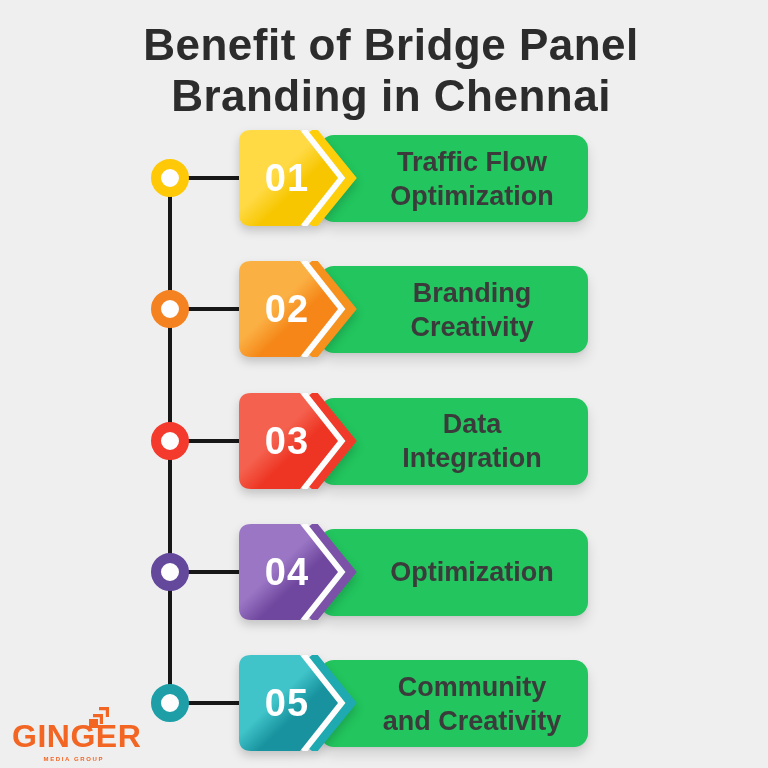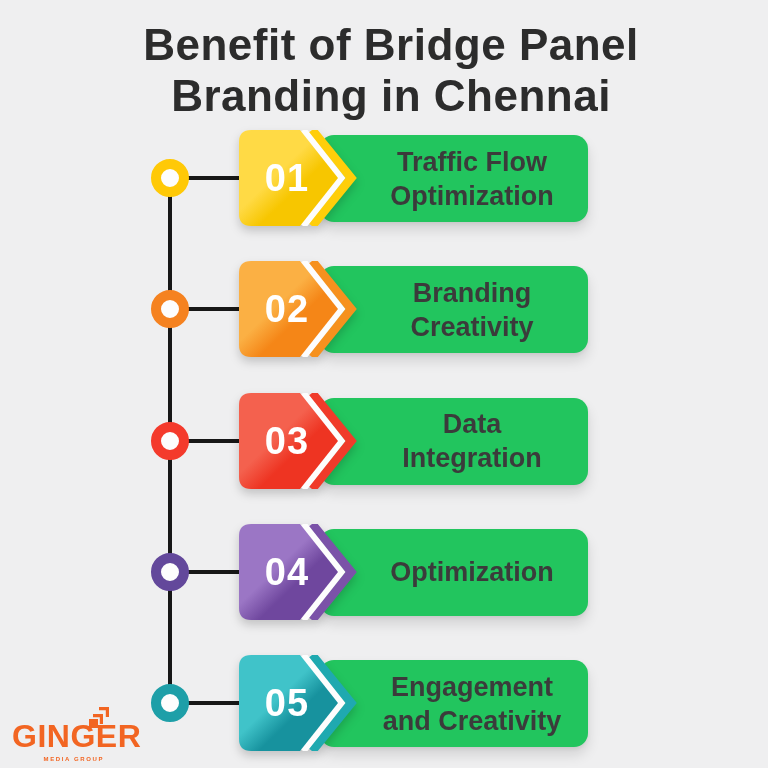--- a/index.html
+++ b/index.html
@@ -156,21 +156,21 @@
           <stop offset="1" stop-color="#17929e"></stop>
         </linearGradient>
       </defs>
       <path class="chev-outer" d="M75,0 L114,48 L75,96" fill="none" stroke-width="9"></path>
       <path class="chev-white" d="M66,0 L104,48 L66,96" fill="none" stroke="#fdfdfd" stroke-width="7"></path>
       <path class="body" d="M14,0 H63 L101,48 L63,96 H14 Q2,96 2,84 V12 Q2,0 14,0 Z" fill="url(#grad4)"></path>
       <text class="num" x="50" y="61" text-anchor="middle">05</text>
     </svg>
     <div class="card">
       <div class="card-text">
-        <span class="l1">Engagement</span>
+        <span class="l1">Community</span>
         <span class="l2">and Creativity</span>
       </div>
     </div>
   </div>
     </div>
 
   <div class="logo">
     <svg class="logo-icon" width="26" height="23" viewBox="0 0 26 23" fill="#f26522">
       <rect x="1" y="13" width="9" height="9"></rect>
       <path d="M5,8 h10 v10 h-3.2 v-6.8 h-6.8 Z"></path>

